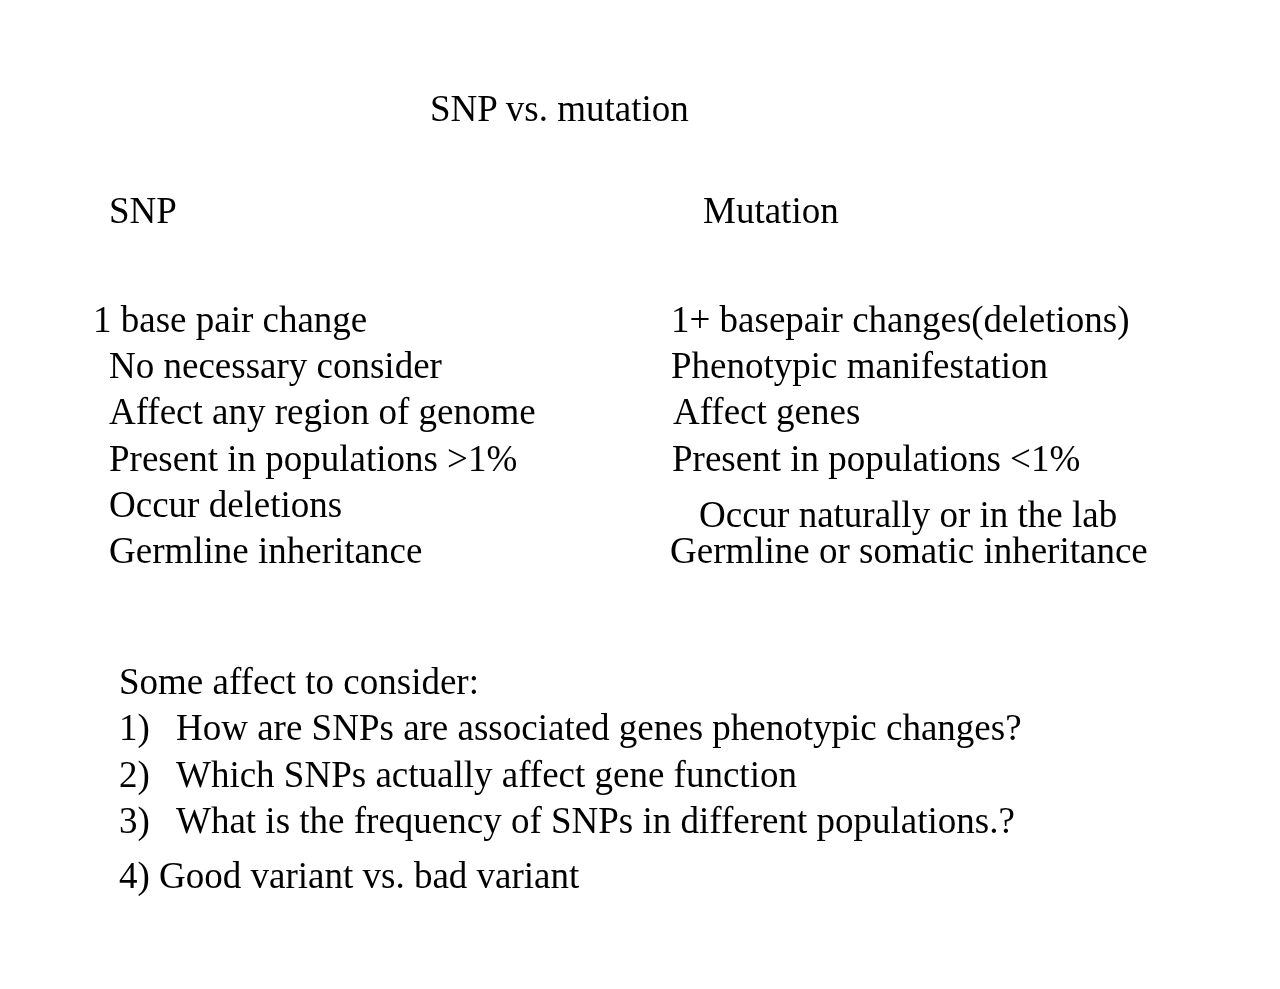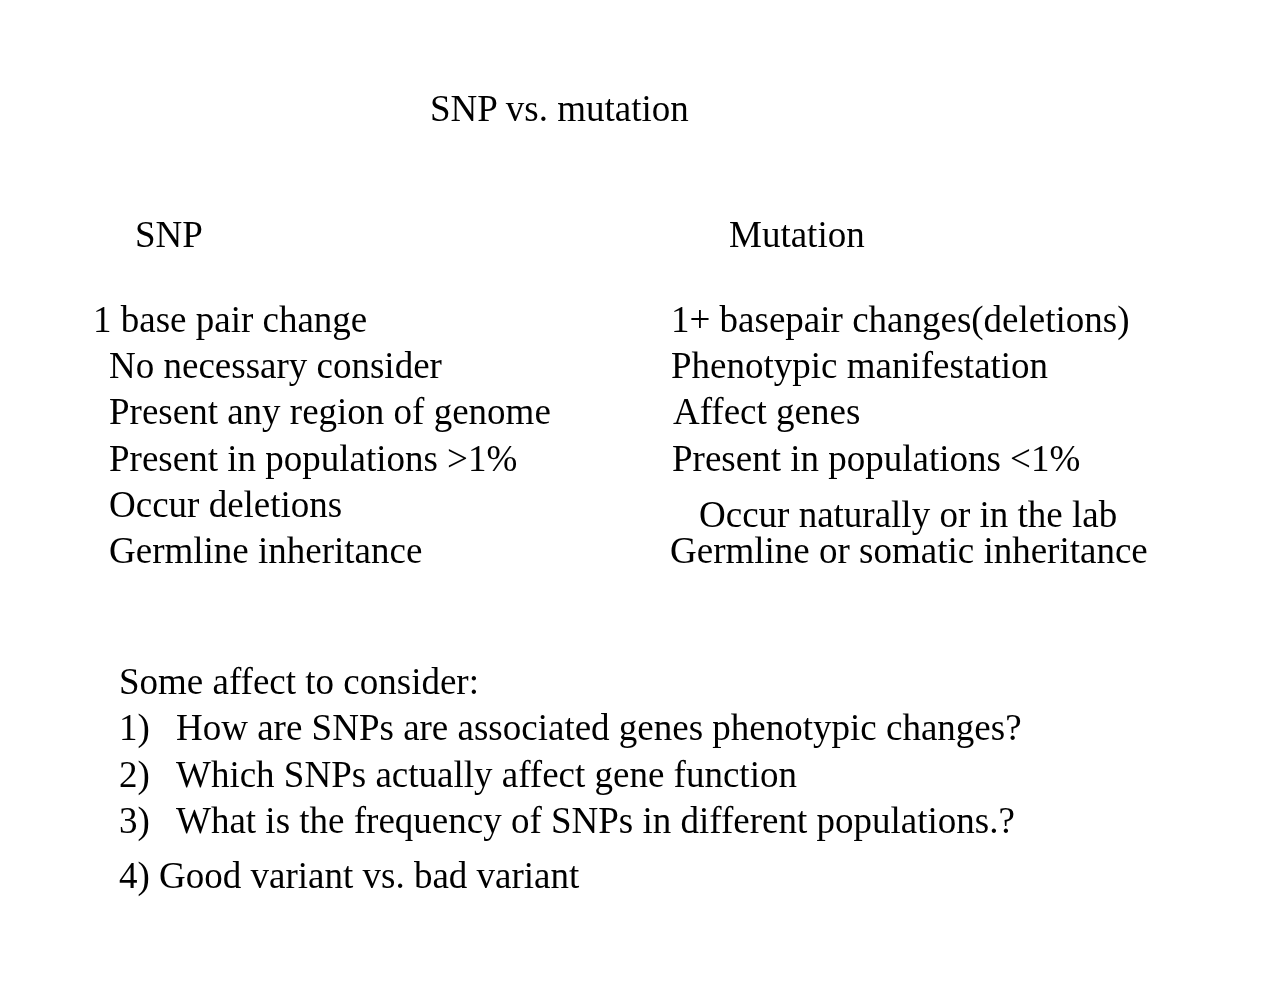--- a/index.html
+++ b/index.html
@@ -20,22 +20,21 @@
       white-space: nowrap;
       line-height: 1;
     }
     .title {
       left: 430px;
       top: 90px;
       font-size: 37px;
     }
     .col-head {
       font-size: 37px;
-      top: 216px;
-      margin-left: 26px;
+      top: 192px;
     }
     .col-head.snp { left: 109px; }
     .col-head.mut { left: 703px; }
     .row {
       font-size: 37px;
     }
     .issues {
       font-size: 37px;
     }
     .issues .num {
@@ -48,21 +47,21 @@
 
 <div>
 
   <div class="abs title">SNP vs. mutation</div>
 
   <div class="abs col-head snp">SNP</div>
   <div class="abs col-head mut">Mutation</div>
 
   <div class="abs row" style="left:93px; top:301px;">1 base pair change</div>
   <div class="abs row" style="left:109px; top:347px;">No necessary consider</div>
-  <div class="abs row" style="left:109px; top:393px;">Present any region of genome</div>
+  <div class="abs row" style="left:109px; top:393px;">Affect any region of genome</div>
   <div class="abs row" style="left:109px; top:440px;">Present in populations &gt;1%</div>
   <div class="abs row" style="left:109px; top:486px;">Occur deletions</div>
   <div class="abs row" style="left:109px; top:532px;">Germline inheritance</div>
 
   <div class="abs row" style="left:671px; top:301px;">1+ basepair changes(deletions)</div>
   <div class="abs row" style="left:671px; top:347px;">Phenotypic manifestation</div>
   <div class="abs row" style="left:673px; top:393px;">Affect genes</div>
   <div class="abs row" style="left:672px; top:440px;">Present in populations &lt;1%</div>
   <div class="abs row" style="left:671px; top:496px;margin-left:28px;">Occur naturally or in the lab</div>
   <div class="abs row" style="left:670px; top:532px;">Germline or somatic inheritance</div>

